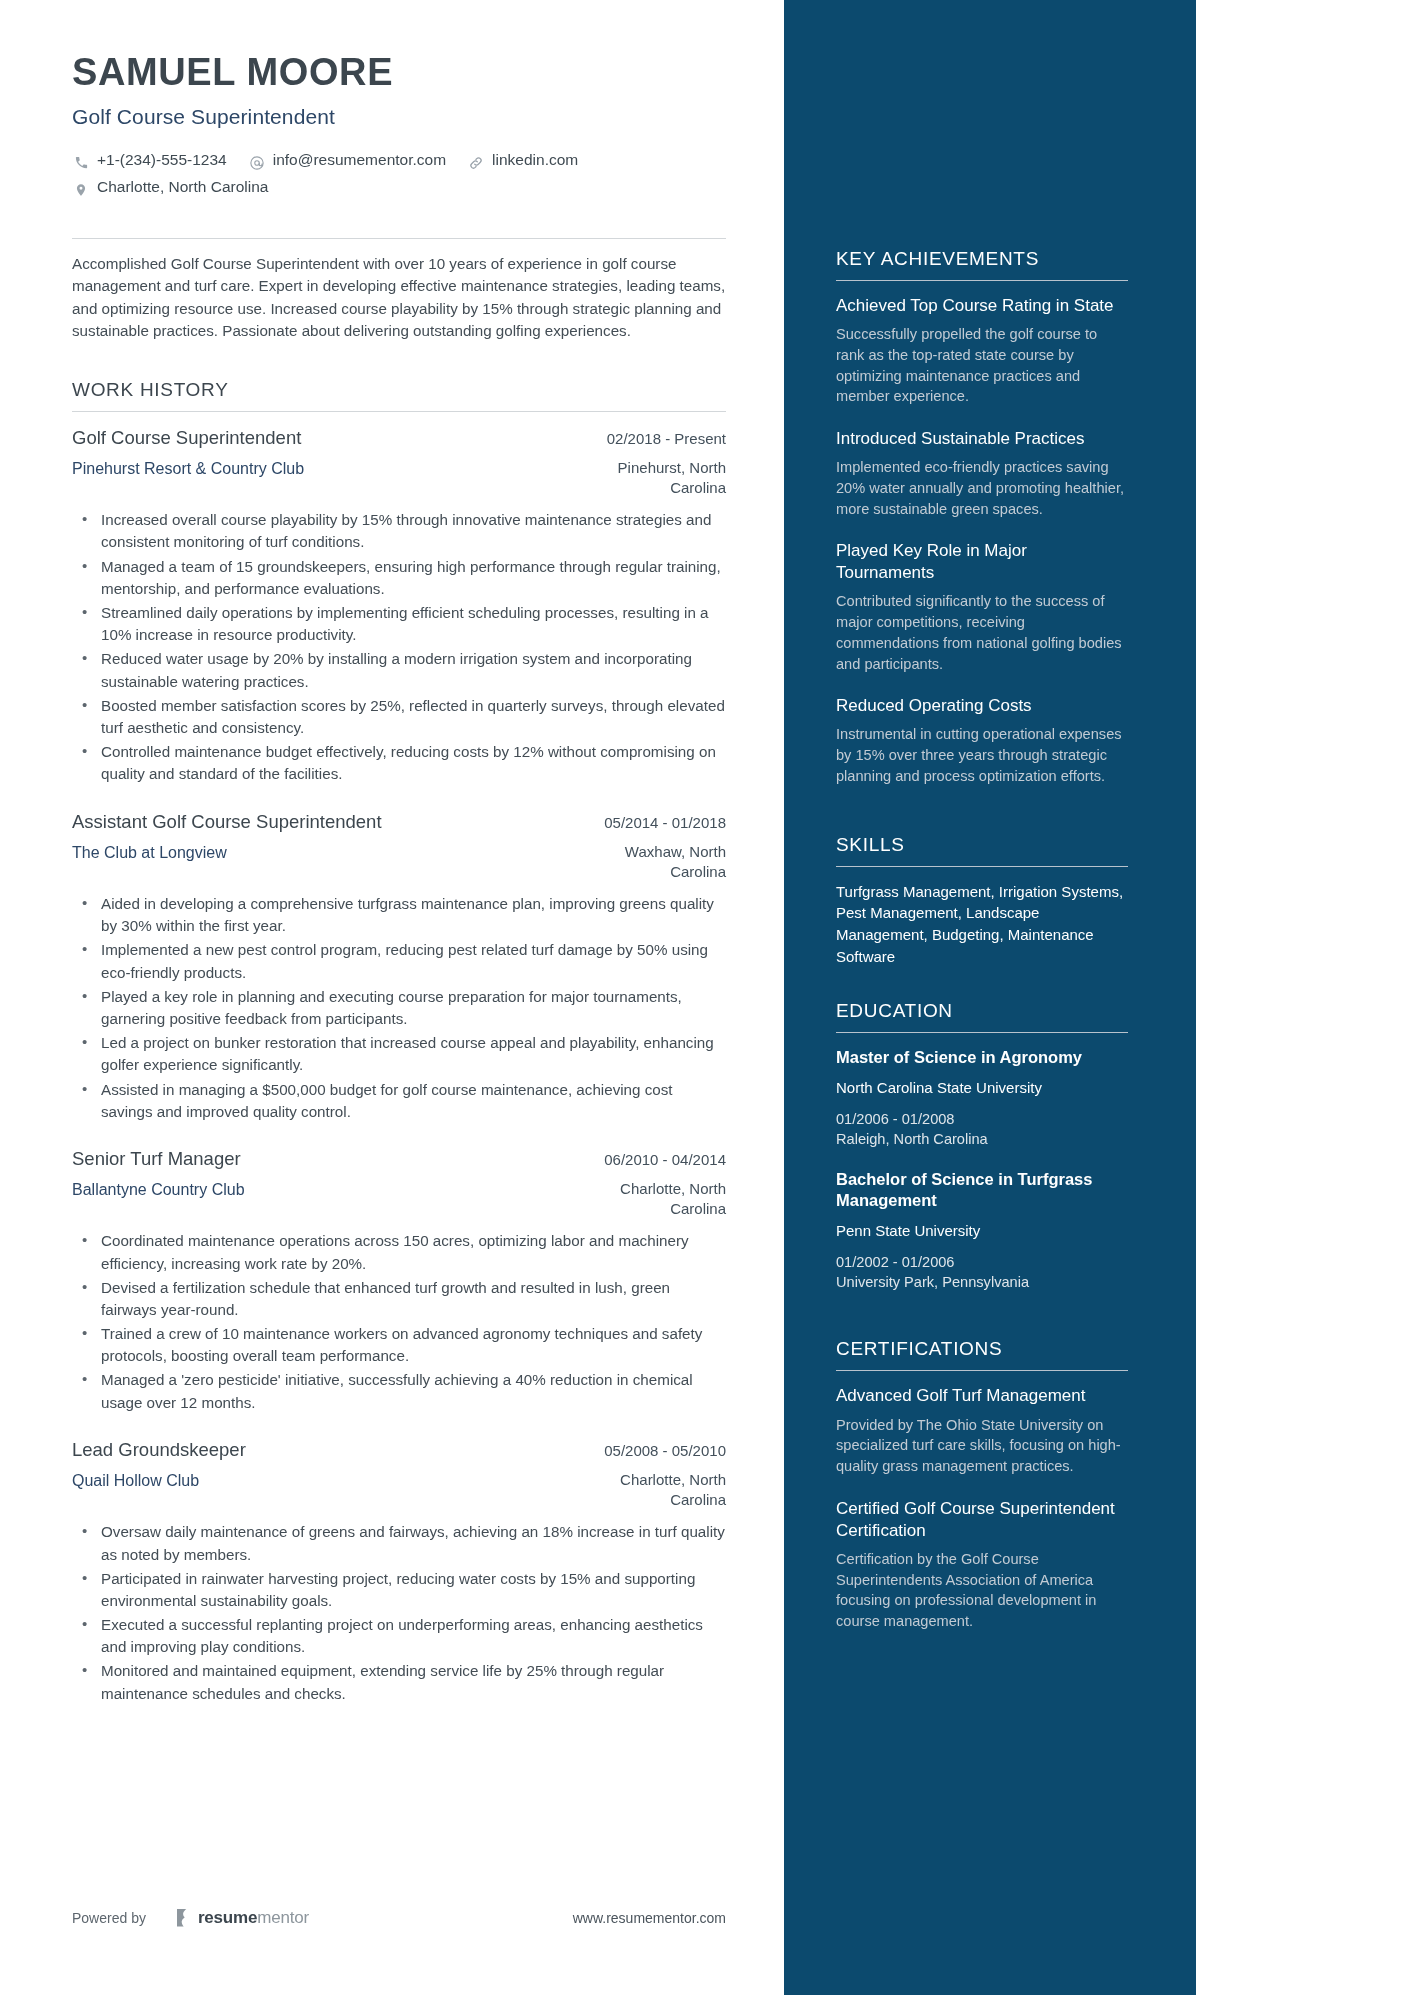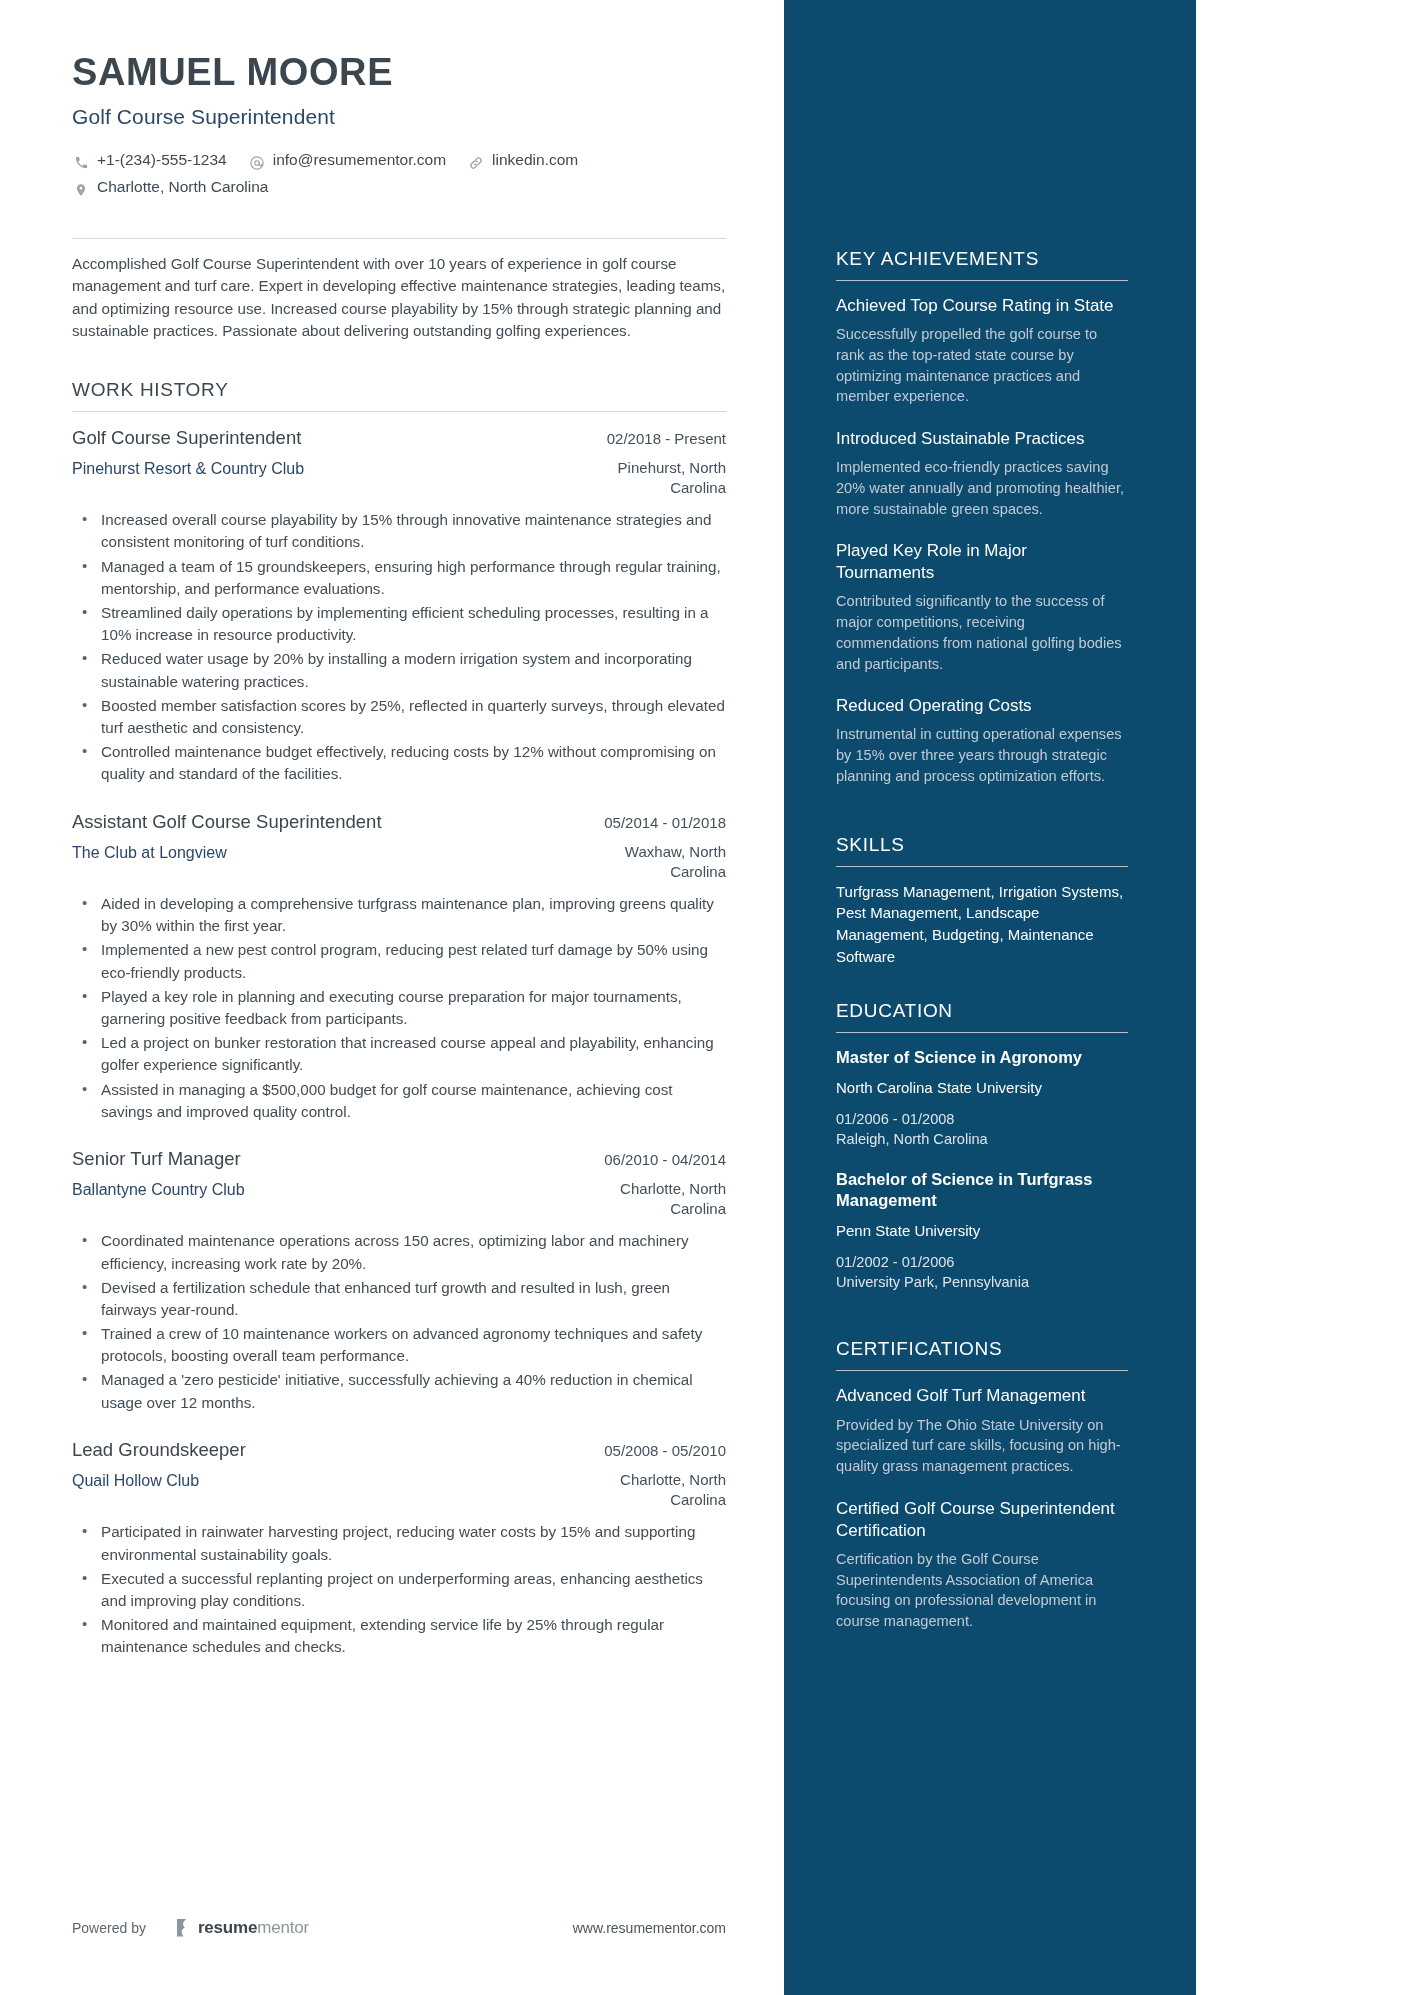--- a/index.html
+++ b/index.html
@@ -151,21 +151,21 @@
     top: -1px;
     color: #5d666e;
     font-size: 15px;
   }
 
   
   .footer {
     position: absolute;
     left: 72px;
     right: 58px;
-    bottom: 57px;
+    bottom: 67px;
     display: flex;
     align-items: center;
     font-size: 14px;
     color: #5d666e;
   }
   .footer .powered { margin-right: 30px; }
   .logo-wrap { display: flex; align-items: center; }
   .logo-mark {
     width: 17px; height: 20px;
     margin-right: 5px;
@@ -351,20 +351,21 @@
           <div class="job">
             <div class="job-head">
               <div class="job-role">Lead Groundskeeper</div>
               <div class="job-dates">05/2008 - 05/2010</div>
             </div>
             <div class="job-sub">
               <div class="job-company">Quail Hollow Club</div>
               <div class="job-loc">Charlotte, North Carolina</div>
             </div>
             <ul class="bullets">
+              <li>Oversaw daily maintenance of greens and fairways, achieving an 18% increase in turf quality as noted by members.</li>
               <li>Participated in rainwater harvesting project, reducing water costs by 15% and supporting environmental sustainability goals.</li>
               <li>Executed a successful replanting project on underperforming areas, enhancing aesthetics and improving play conditions.</li>
               <li>Monitored and maintained equipment, extending service life by 25% through regular maintenance schedules and checks.</li>
             </ul>
           </div>
         </div>
     </div>
 
     <div class="footer">
       <span class="powered">Powered by</span>

